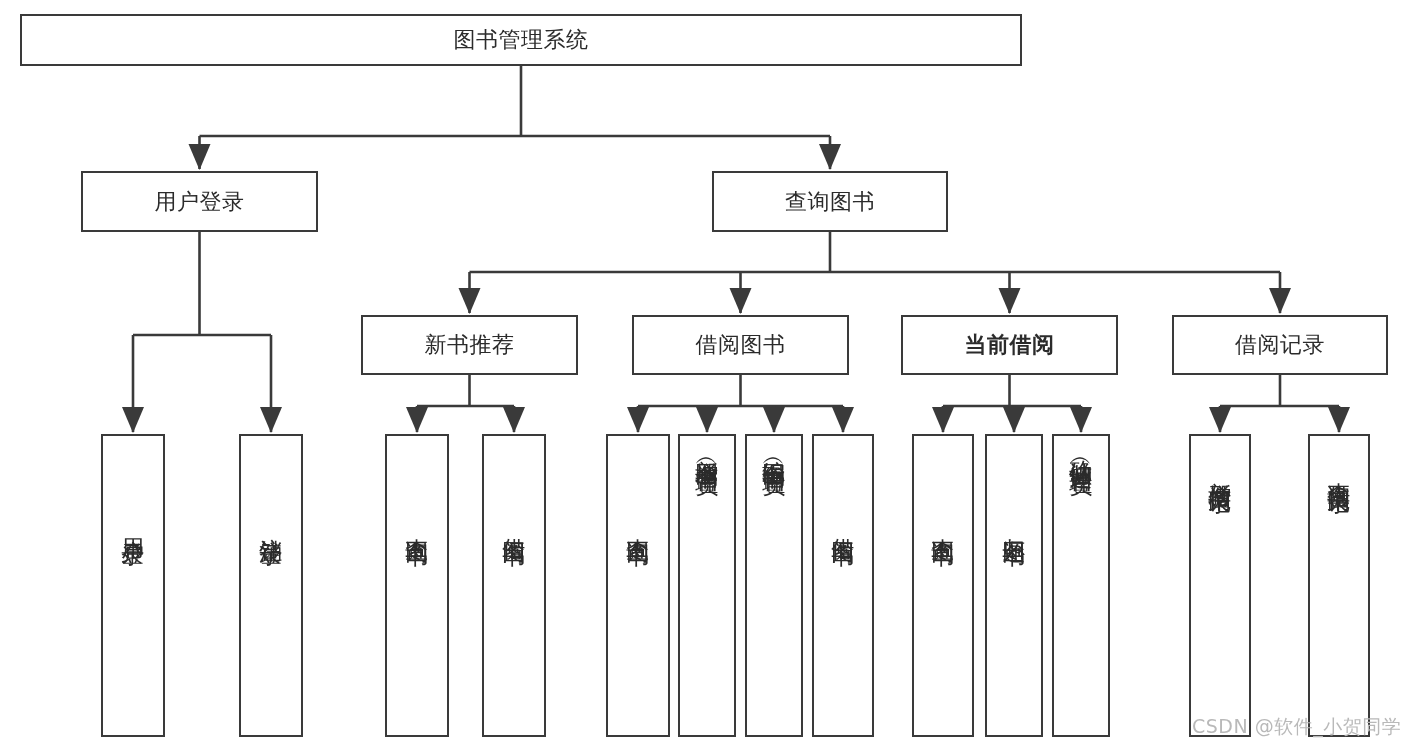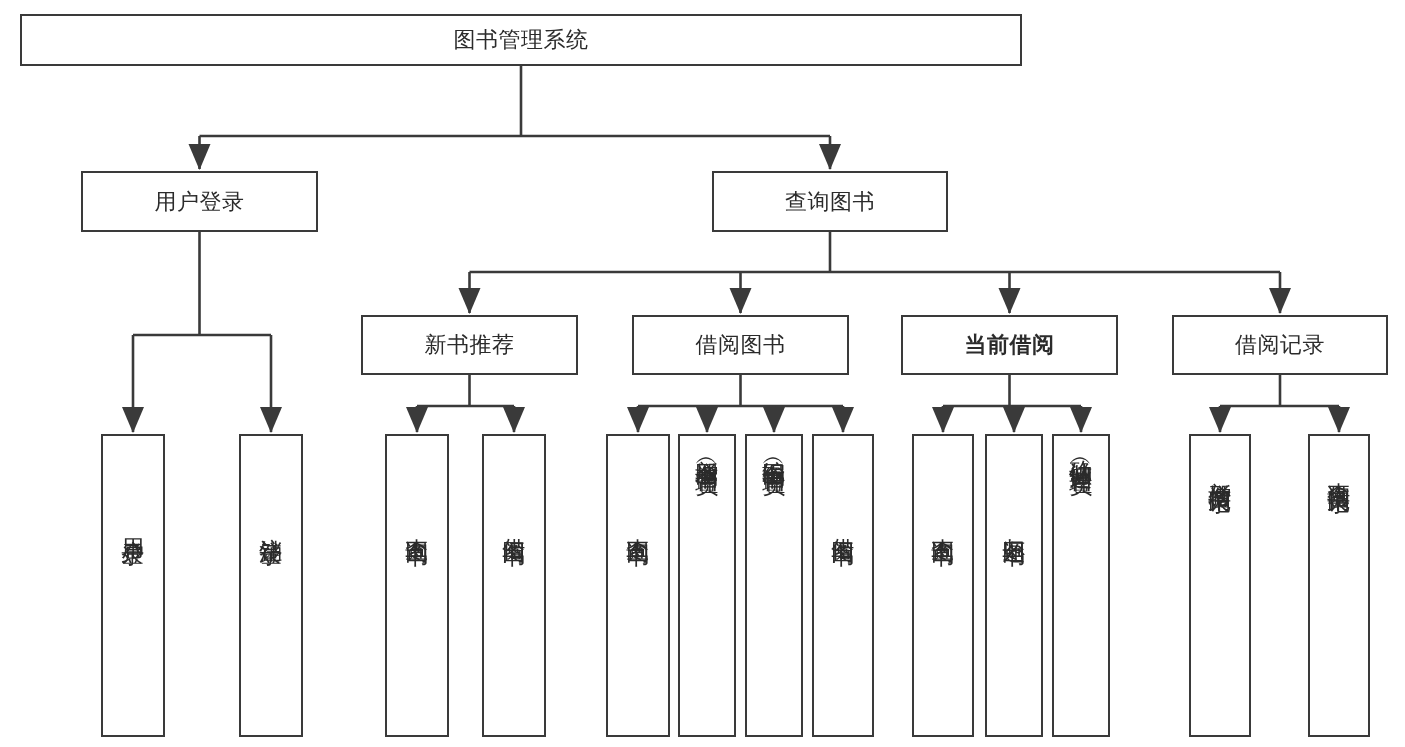--- a/index.html
+++ b/index.html
@@ -194,14 +194,15 @@
         <span class="label">确认归还（管理员）</span>
       </div>
       <div class="node vert mid2" style="left: 1189px; top: 434px; width: 62px; height: 303px;">
         <span class="label">新增借阅记录</span>
       </div>
       <div class="node vert mid2" style="left: 1308px; top: 434px; width: 62px; height: 303px;">
         <span class="label">查询借阅记录</span>
       </div>
     </div>
 
+  <div class="watermark" style="left: 1192px; top: 714px;">CSDN @软件_小贺同学</div>
 
 </div>
 
 </body></html>

